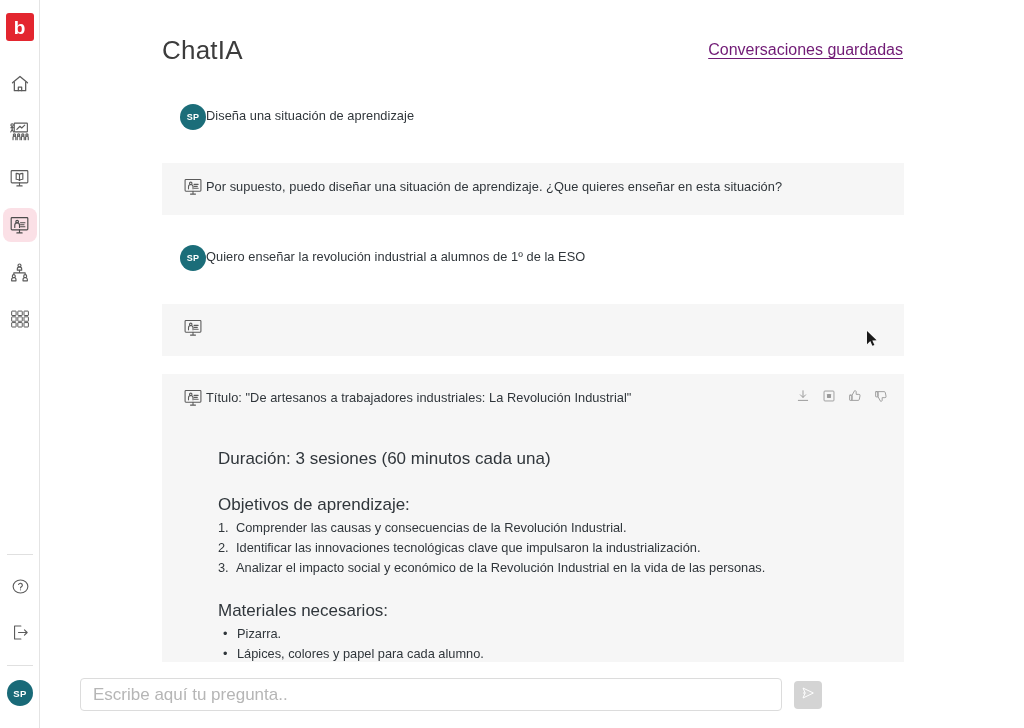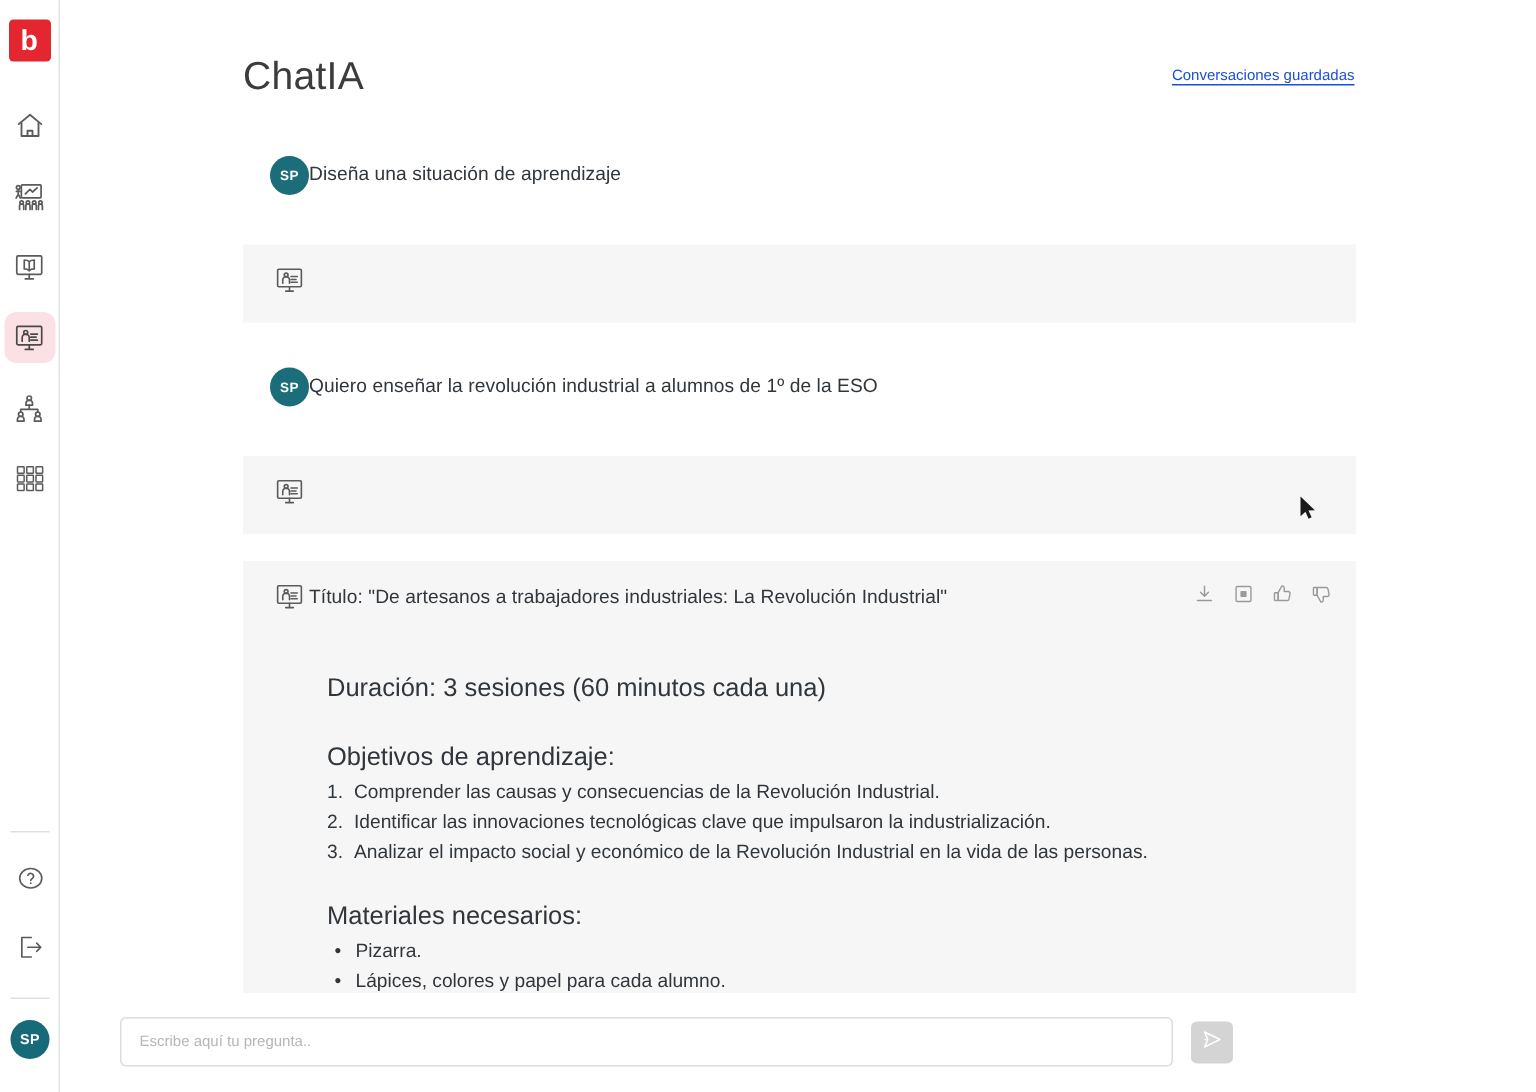--- a/index.html
+++ b/index.html
@@ -52,21 +52,21 @@
   
   .main { flex: 1; position: relative; height: 664px; background: #fff; }
   .header {
     position: absolute; left: 122px; right: 121px; top: 28px; height: 44px;
     display: flex; align-items: center; justify-content: space-between;
   }
   .page-title {
     font-size: 26px; color: #3c3c3c; font-weight: 400; letter-spacing: .2px;
   }
   .saved-link {
-    font-size: 10px; color: #1d4ed8; text-decoration: underline;
+    font-size: 16px; color: #701a75; text-decoration: underline;
     text-underline-offset: 3px; cursor: pointer;
   }
 
   .chat {
     position: absolute; left: 122px; top: 92px;
     width: 742px; height: 570px;
     overflow: hidden;
   }
   .msg { position: relative; width: 742px; }
   .msg-inner { display: flex; align-items: flex-start; padding: 0 18px; }
@@ -106,21 +106,21 @@
   .act-btn { width: 15px; height: 15px; cursor: pointer; display: flex; align-items: center; justify-content: center; }
 
   
   .composer {
     position: absolute; left: 162px; top: 678px;
     width: 742px; display: flex; align-items: center; gap: 12px;
   }
   .composer-input {
     flex: 1; height: 33px;
     border: 1px solid #dcdcdc; border-radius: 4px; background: #fff;
-    font-family: "Liberation Sans", sans-serif; font-size: 10px;
+    font-family: "Liberation Sans", sans-serif; font-size: 17px;
     color: #3a3a3a; padding: 0 12px; outline: none;
   }
   .composer-input::placeholder { color: #b6b6b6; }
   .send-btn {
     width: 28px; height: 28px; border-radius: 4px; background: #d4d4d4;
     border: none; display: flex; align-items: center; justify-content: center;
     cursor: pointer; padding: 0;
   }
 
   .cursor { position: absolute; left: 826px; top: 330px; width: 12px; height: 18px; pointer-events: none; }
@@ -263,20 +263,21 @@
         <div class="msg-inner">
           <div class="avatar-bot">
             <svg width="20" height="20" viewBox="0 0 24 24" fill="none" stroke="#5b5b5b" stroke-width="1.3" stroke-linecap="round" stroke-linejoin="round">
               <rect x="2.5" y="3" width="19" height="14" rx="1"></rect>
                 <path d="M9 20.5h6M12 17v3.5"></path>
               <circle cx="9.3" cy="7.6" r="1.5"></circle>
                 <path d="M6.6 14.2v-2.6a2.7 2.7 0 0 1 5.4 0v2.6"></path>
               <path d="M13.2 8.8h5M13.2 11.2h4M13.2 13.4h5"></path>
             </svg>
           </div>
+          <div class="msg-text">Por supuesto, puedo diseñar una situación de aprendizaje. ¿Que quieres enseñar en esta situación?</div>
         </div>
       </div>
       <div class="msg-gap"></div>
 
       <div class="msg user">
         <div class="msg-inner">
           <div class="avatar-user">SP</div>
           <div class="msg-text">Quiero enseñar la revolución industrial a alumnos de 1º de la ESO</div>
         </div>
       </div>

